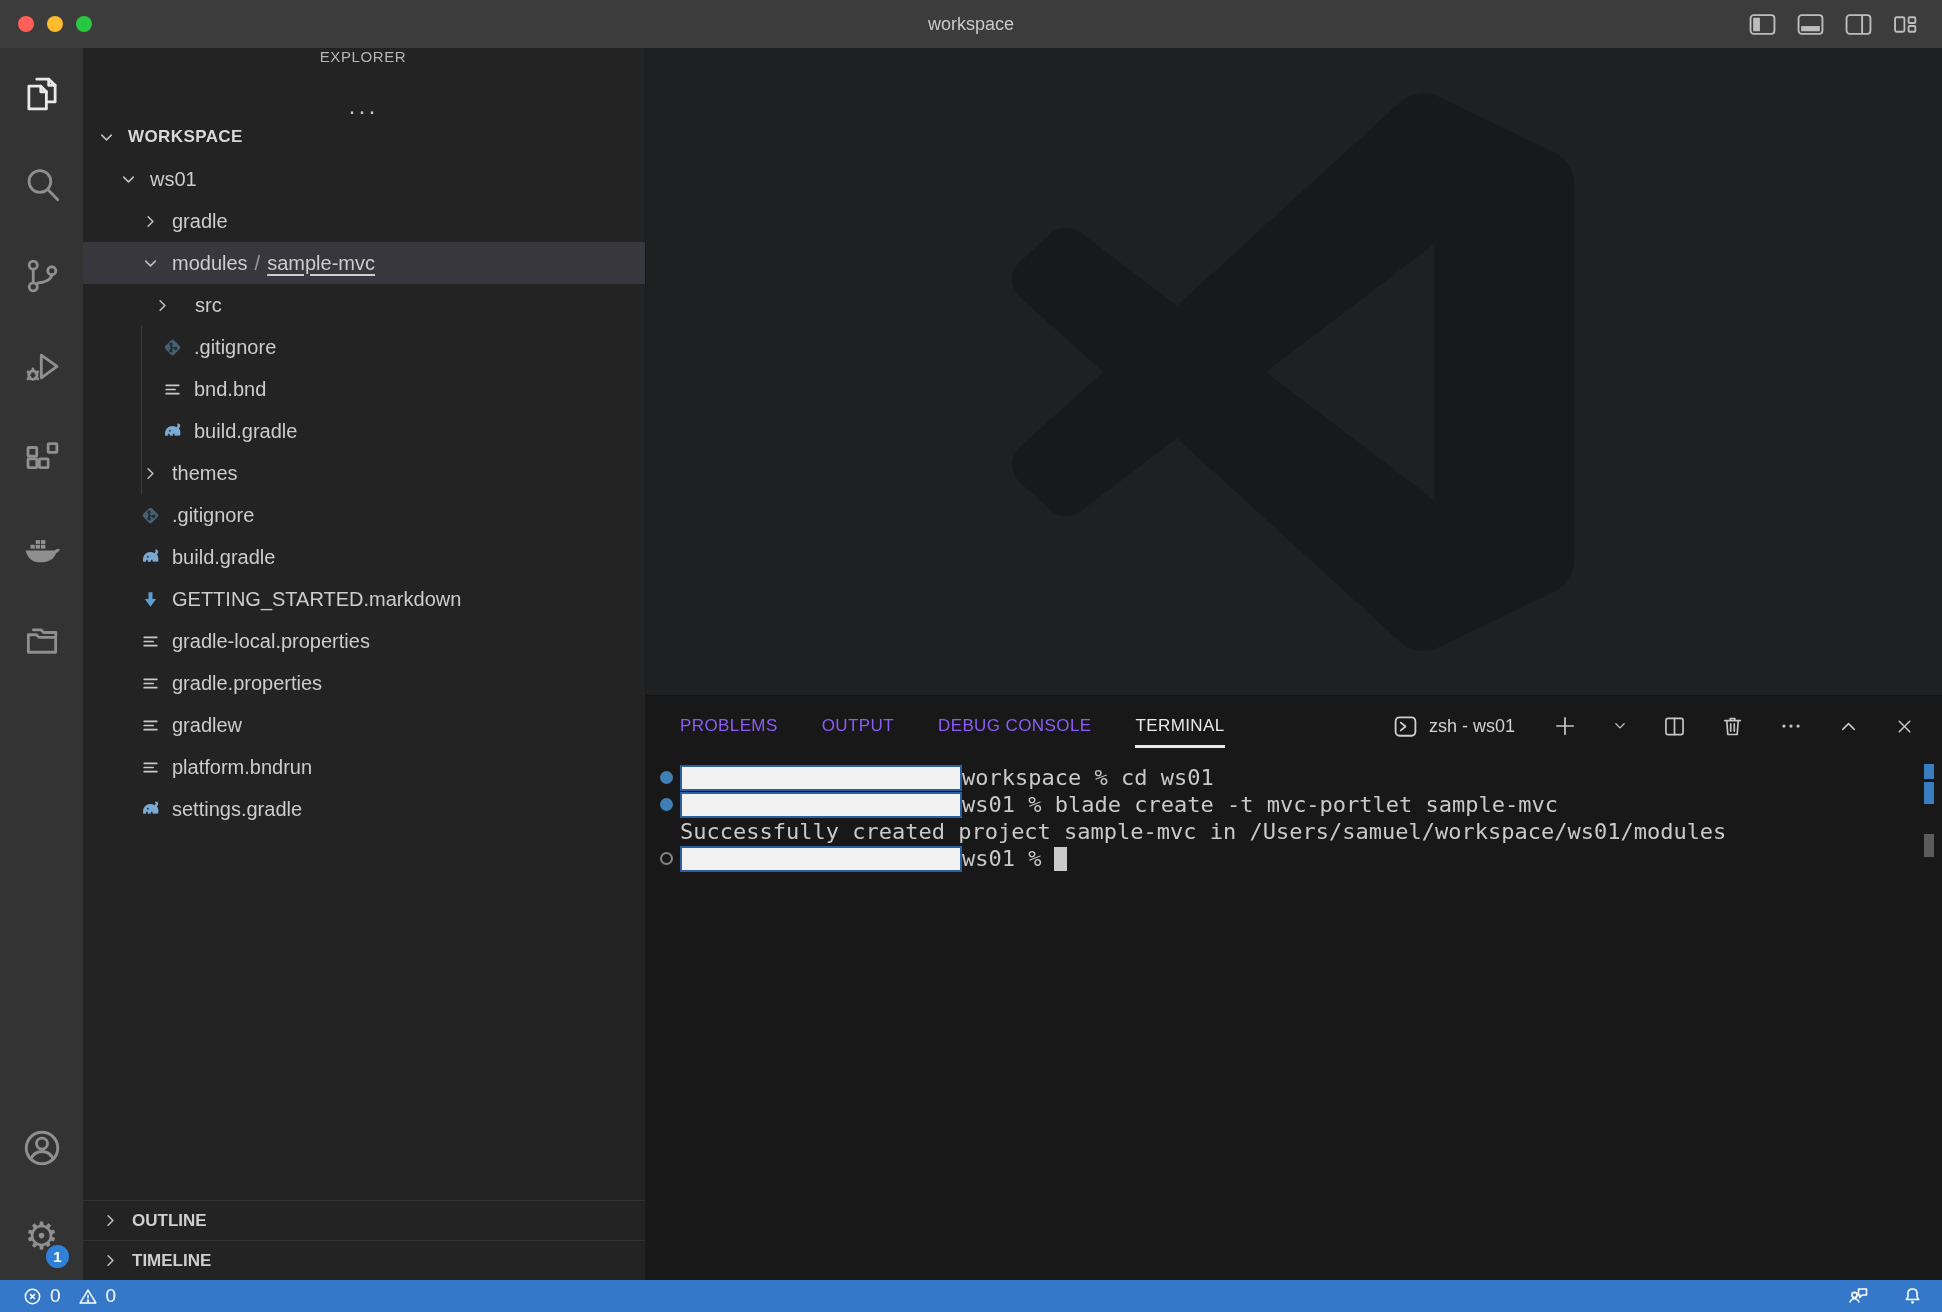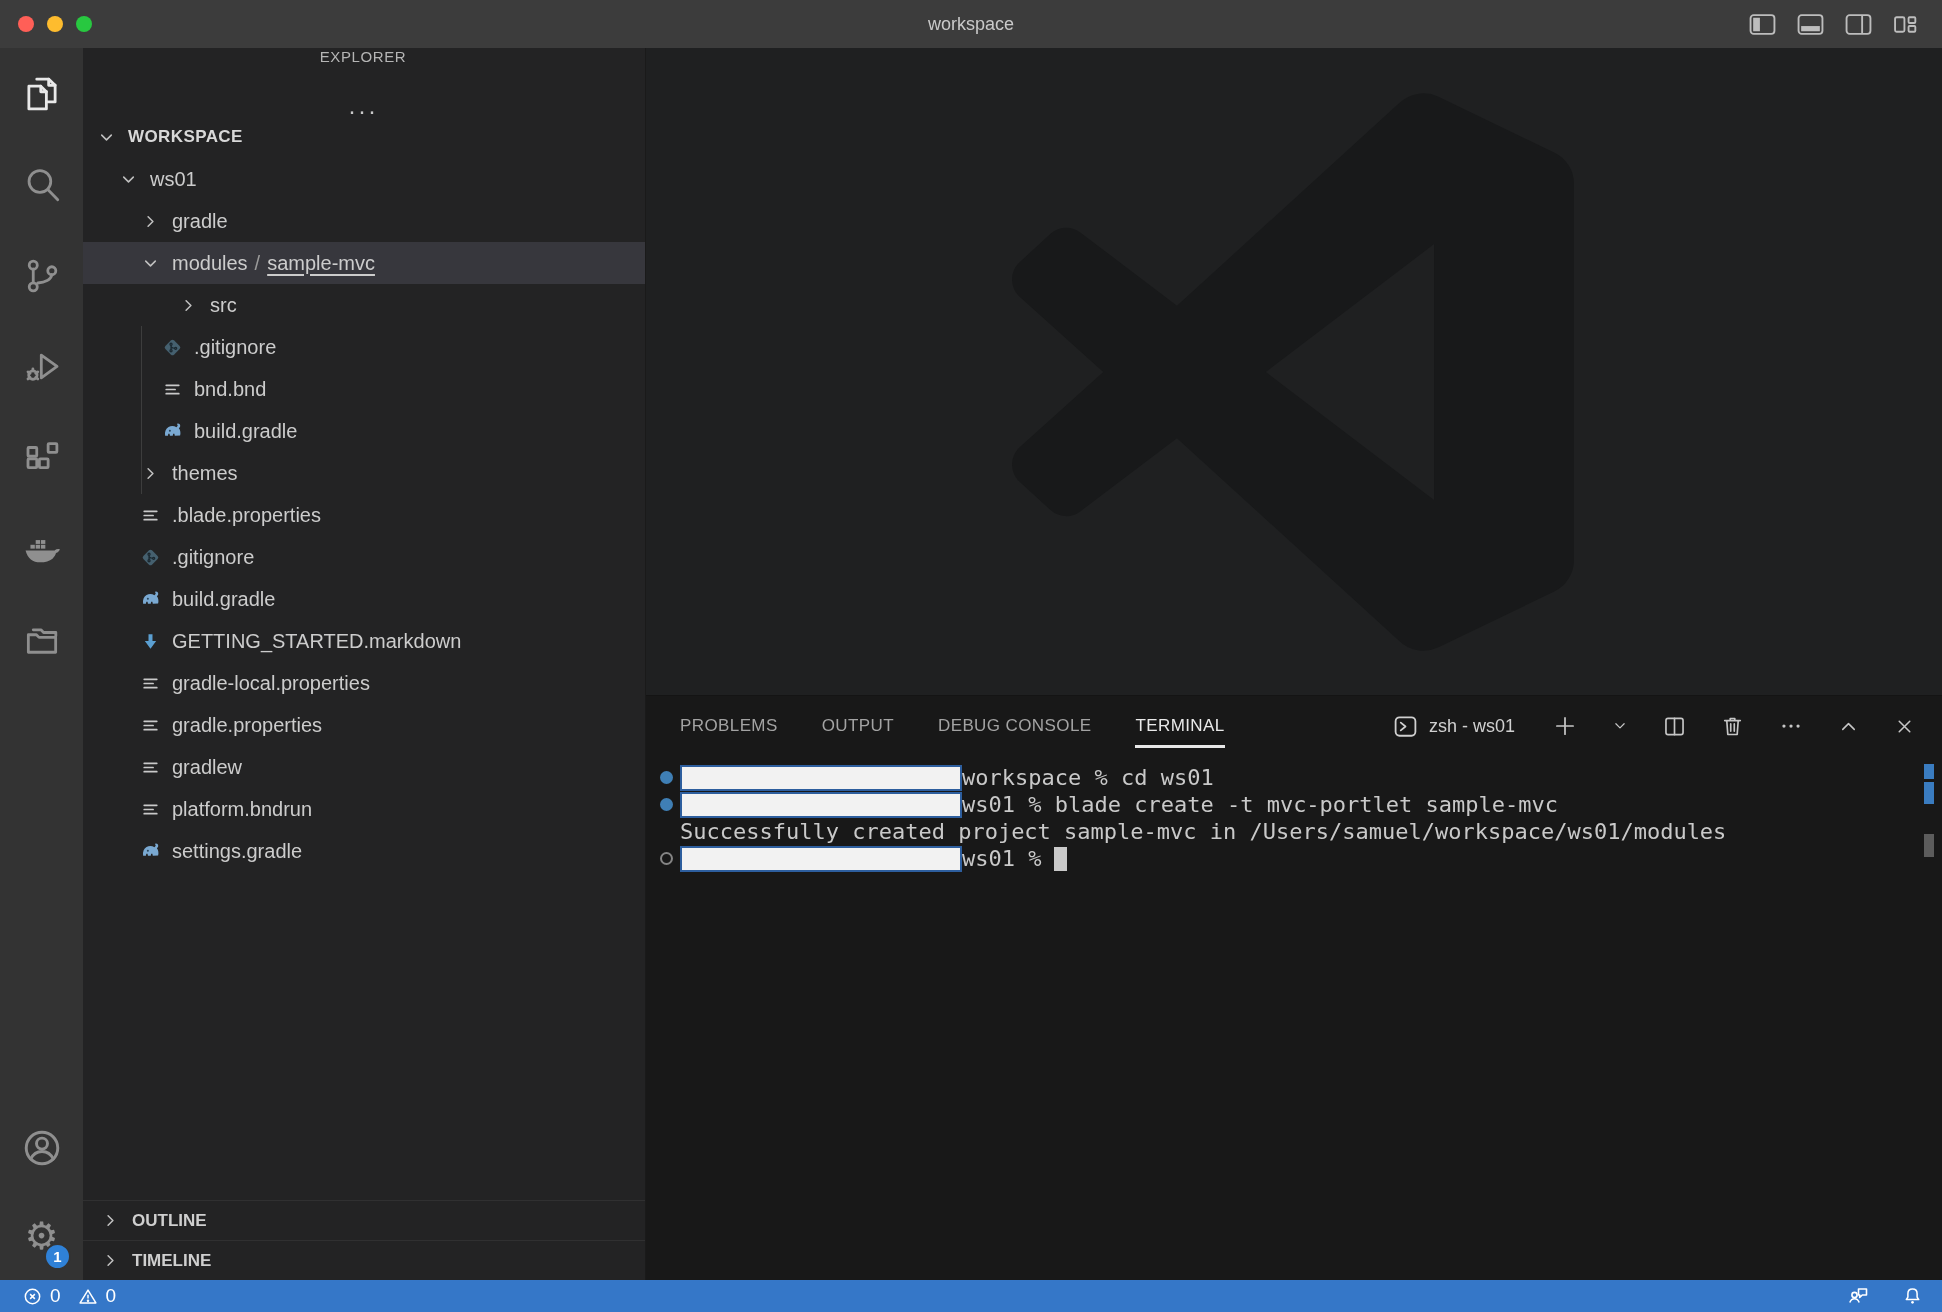--- a/index.html
+++ b/index.html
@@ -48,21 +48,21 @@
   .sb-sec .chev { display:flex; color:#c0c0c0; }
 
   
   .editor-col { flex:1; display:flex; flex-direction:column; border-left:1px solid #1a1a1a; min-width:0; }
   .editor { height:647px; position:relative; background:#1f2021; overflow:hidden; }
   .watermark { position:absolute; left:50%; top:50%; transform:translate(-50%,-50%); }
 
   
   .panel { flex:1; background:#181818; position:relative; border-top:1px solid #141414; }
   .pstrip { height:60px; display:flex; align-items:center; padding-left:34px; position:relative; }
-  .ptab { margin-right:44px; font-size:17px; letter-spacing:.4px; color:#a3a3a3; position:relative; cursor:pointer; }
+  .ptab { margin-right:44px; font-size:17px; letter-spacing:.4px; color:#8b5cf6; position:relative; cursor:pointer; }
   .ptab.active { color:#e9e9e9; }
   .ptab.active::after { content:""; position:absolute; left:0; right:0; bottom:-12px; height:3px; background:#e7e7e7; }
   .pactions { position:absolute; right:26px; top:0; height:60px; display:flex; align-items:center; gap:33px; color:#c6c6c6; }
   .pactions span { display:flex; cursor:pointer; }
   .shellsel { display:flex; align-items:center; gap:10px; font-size:18px; color:#d0d0d0; margin-right:4px; cursor:pointer; }
 
   
   .term { padding:8px 0 0 6px; position:relative; }
   .tline { display:flex; align-items:center; height:27px; }
   .gut { width:28px; min-width:28px; display:flex; align-items:center; justify-content:center; }
@@ -238,21 +238,21 @@
         <div class="row selected" style="padding-left: 52px;">
           <span class="slot">
             <svg width="23" height="23" viewBox="0 0 24 24" fill="none" stroke="currentColor" stroke-width="1.6" stroke-linecap="round" stroke-linejoin="round">
               <path d="M7 9.5l5 5 5-5"></path>
             </svg>
           </span>
           <span class="lbl">modules</span>
           <span class="sep">/</span>
           <span class="lbl compact">sample-mvc</span>
         </div>
-        <div class="row" style="padding-left: 90px;">
+        <div class="row" style="padding-left: 64px; gap: 11px;">
           <span class="slot">
             <svg width="23" height="23" viewBox="0 0 24 24" fill="none" stroke="currentColor" stroke-width="1.6" stroke-linecap="round" stroke-linejoin="round">
               <path d="M9.5 7l5 5-5 5"></path>
             </svg>
           </span>
           <span class="lbl">src</span>
         </div>
         <div class="row" style="padding-left: 74px;">
           <span class="slot">
             <svg width="21" height="21" viewBox="0 0 20 20">
@@ -284,28 +284,20 @@
           </span>
           <span class="lbl">build.gradle</span>
         </div>
         <div class="row" style="padding-left: 52px;">
           <span class="slot">
             <svg width="23" height="23" viewBox="0 0 24 24" fill="none" stroke="currentColor" stroke-width="1.6" stroke-linecap="round" stroke-linejoin="round">
               <path d="M9.5 7l5 5-5 5"></path>
             </svg>
           </span>
           <span class="lbl">themes</span>
-        </div>
-        <div class="row" style="padding-left: 52px;">
-          <span class="slot">
-            <svg width="21" height="21" viewBox="0 0 20 20" fill="none" stroke="#c9c9c9" stroke-width="1.6" stroke-linecap="round">
-              <path d="M4 6h12M4 10h8.5M4 14h12"></path>
-            </svg>
-          </span>
-          <span class="lbl">.blade.properties</span>
         </div>
         <div class="row" style="padding-left: 52px;">
           <span class="slot">
             <svg width="21" height="21" viewBox="0 0 20 20">
               <rect x="4.2" y="4.2" width="11.6" height="11.6" rx="2" transform="rotate(45 10 10)" fill="#45606f"></rect>
               <g stroke="#1b2830" stroke-width="1.2" fill="none">
                 <circle cx="8.6" cy="6.9" r="1"></circle>
                 <circle cx="8.6" cy="13.1" r="1"></circle>
                 <path d="M8.6 7.9v4.2M8.6 8.3c0 1.6 1.4 2.3 3.4 2.4"></path>
                 <circle cx="13" cy="10.8" r="1"></circle>

